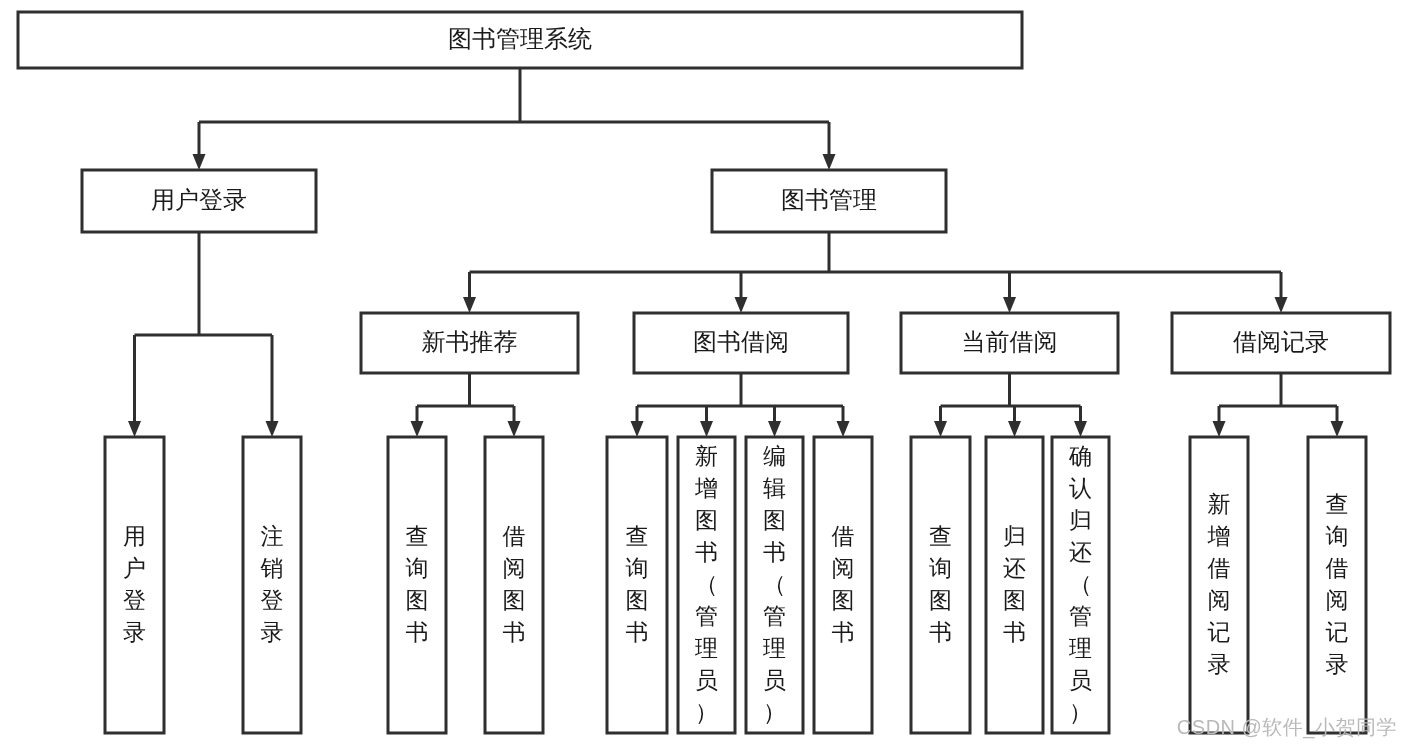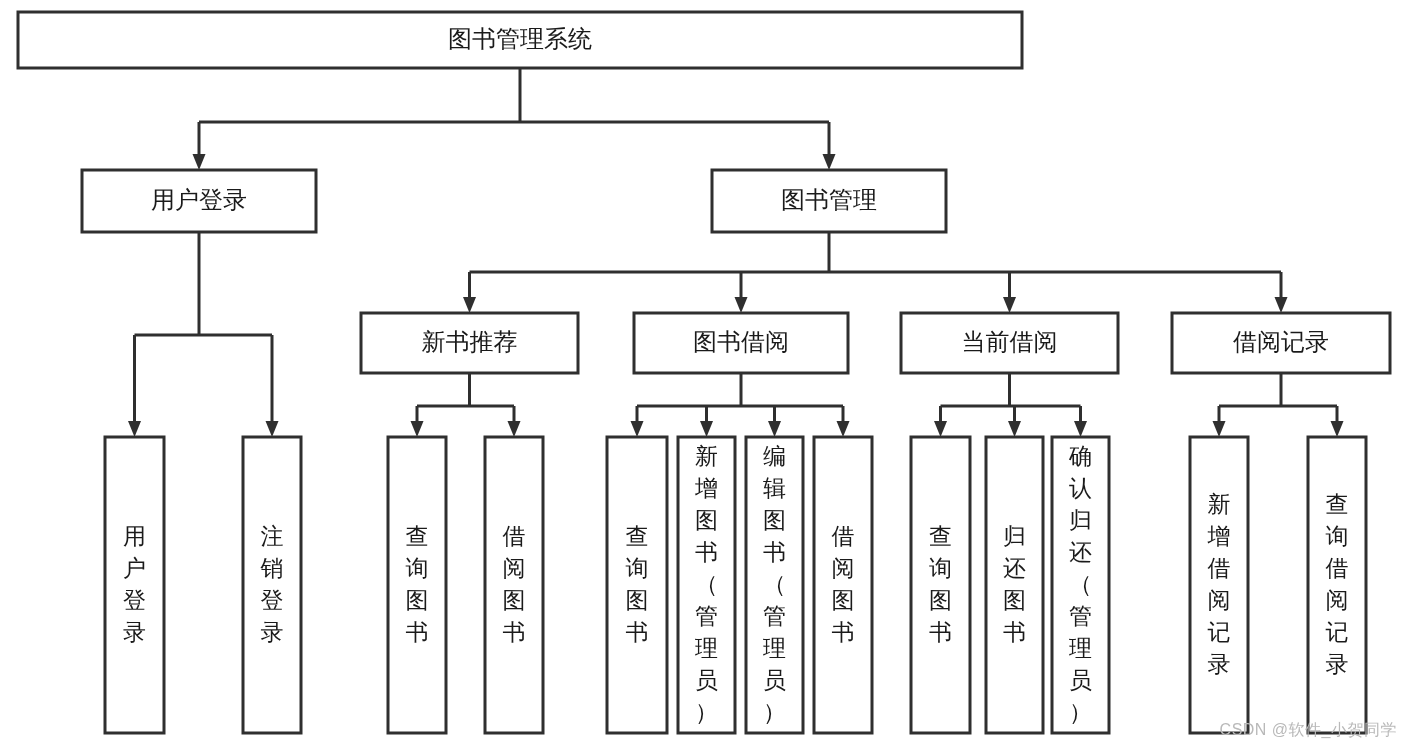--- a/index.html
+++ b/index.html
@@ -54,21 +54,21 @@
   }
   .node-label.vertical {
     font-size: 23px;
     text-anchor: middle;
   }
   .watermark {
     position: absolute;
     right: 8px;
     bottom: 6px;
     font-family: "Liberation Sans", "DejaVu Sans", sans-serif;
-    font-size: 16px;
+    font-size: 20px;
     color: #b9b9b9;
     white-space: nowrap;
     letter-spacing: 0.5px;
     user-select: none;
   }
 </style>
 </head>
 <body>
 
 <div id="diagram-root">

